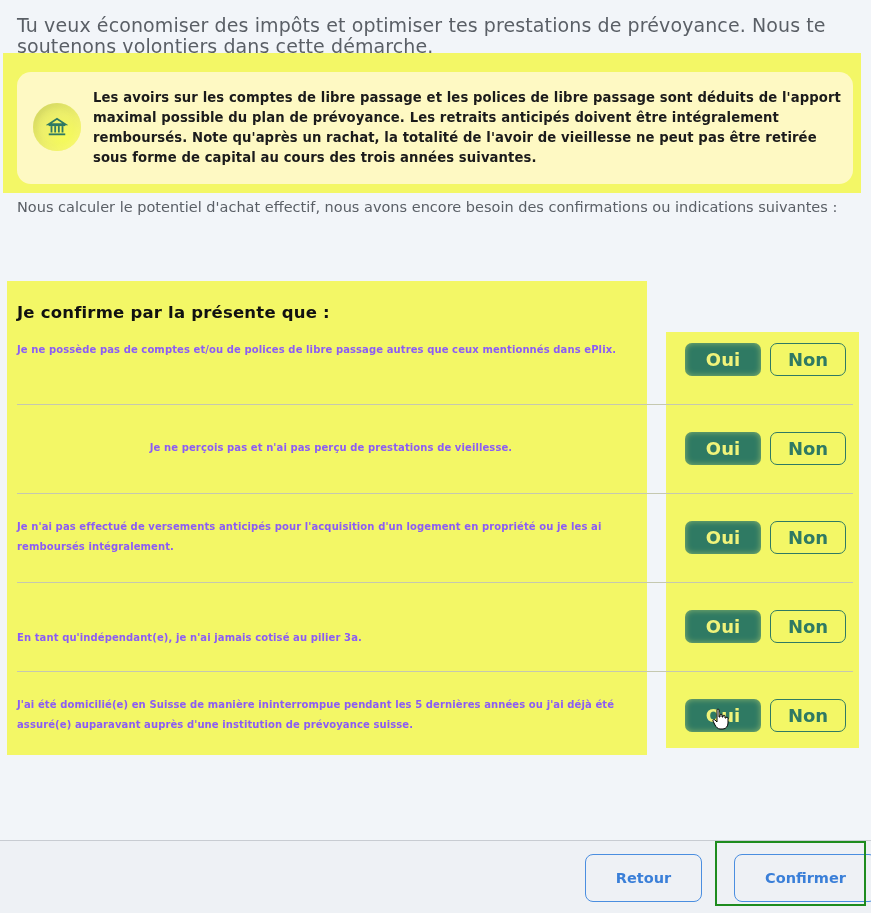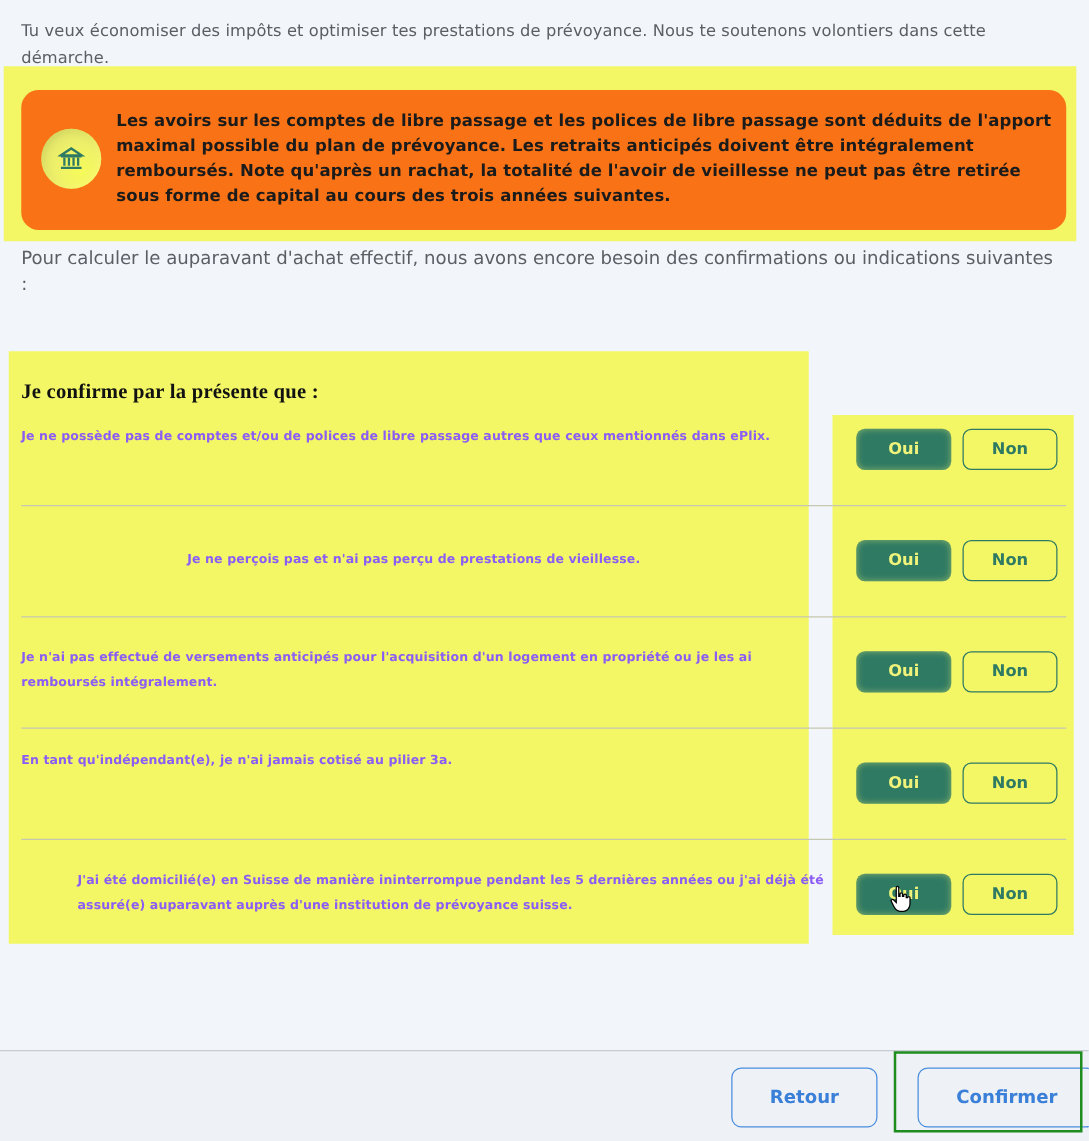--- a/index.html
+++ b/index.html
@@ -5,30 +5,30 @@
   * { box-sizing: border-box; margin: 0; padding: 0; }
   html, body { width: 871px; height: 913px; overflow: hidden; }
   body {
     background: #f2f5f9;
     font-family: "DejaVu Sans", "Liberation Sans", sans-serif;
     color: #1a1a1a;
     position: relative;
   }
   .intro {
     position: absolute; left: 17px; top: 15px; width: 830px;
-    font-size: 13px; line-height: 21px; color: #5a5f66;
+    font-size: 19px; line-height: 21px; color: #5a5f66;
     letter-spacing: 0.1px;
   }
   .info-highlight {
     position: absolute; left: 3px; top: 53px; width: 858px; height: 140px;
     background: #f3f766;
   }
   .info-box {
     position: absolute; left: 17px; top: 72px; width: 836px; height: 112px;
-    background: #f97316; border-radius: 14px;
+    background: #fef9c3; border-radius: 14px;
   }
   .info-icon {
     position: absolute; left: 16px; top: 31px; width: 48px; height: 48px;
     border-radius: 50%;
     background: radial-gradient(circle at 65% 70%, #f6fb5a 0%, #eef06a 45%, #d8de6e 100%);
     box-shadow: inset -2px -2px 6px rgba(255,255,120,0.6), inset 2px 2px 6px rgba(160,160,60,0.25);
     display: flex; align-items: center; justify-content: center;
   }
   .info-text {
     position: absolute; left: 76px; top: 16px; width: 750px;
@@ -42,35 +42,35 @@
   .left-highlight {
     position: absolute; left: 7px; top: 281px; width: 640px; height: 474px;
     background: #f3f766;
   }
   .right-highlight {
     position: absolute; left: 666px; top: 332px; width: 193px; height: 416px;
     background: #f3f766;
   }
   .confirm-title {
     position: absolute; left: 17px; top: 303px;
-    font-size: 16.5px; font-weight: bold; color: #111; letter-spacing: 0.2px; font-family: Liberation Serif, serif;
+    font-size: 16.5px; font-weight: bold; color: #111; letter-spacing: 0.2px;
   }
   .q-row { position: absolute; left: 17px; width: 836px; height: 89px; }
   .q-row .divider {
     position: absolute; left: 0; right: 0; bottom: 0; height: 1px; background: #c5c8b0;
   }
   .q-text {
     position: absolute; left: 0; width: 628px;
     font-size: 10px; line-height: 20px; font-weight: bold; color: #8b5cf6;
     letter-spacing: 0.1px;
   }
   .btn-oui, .btn-non {
     position: absolute; width: 76px; height: 33px; border-radius: 7px;
     font-family: "DejaVu Sans", "Liberation Sans", sans-serif;
-    font-size: 13px; font-weight: bold;
+    font-size: 18px; font-weight: bold;
     display: flex; align-items: center; justify-content: center; cursor: pointer;
   }
   .btn-oui {
     left: 668px; background: #2f7a63; color: #f0f37a; border: none;
     box-shadow: inset 0 0 6px rgba(255,255,120,0.45);
   }
   .btn-non {
     left: 753px; background: transparent; color: #2f7a63;
     border: 1.5px solid #2f7a63;
   }
@@ -109,21 +109,21 @@
       <line x1="6" y1="11" x2="6" y2="18"></line>
       <line x1="10" y1="11" x2="10" y2="18"></line>
       <line x1="14" y1="11" x2="14" y2="18"></line>
       <line x1="18" y1="11" x2="18" y2="18"></line>
       <line x1="3" y1="20" x2="21" y2="20"></line>
     </svg>
   </div>
   <p class="info-text">Les avoirs sur les comptes de libre passage et les polices de libre passage sont déduits de l'apport maximal possible du plan de prévoyance. Les retraits anticipés doivent être intégralement remboursés. Note qu'après un rachat, la totalité de l'avoir de vieillesse ne peut pas être retirée sous forme de capital au cours des trois années suivantes.</p>
 </div>
 
-<p class="calc-text">Pour calculer le auparavant d'achat effectif, nous avons encore besoin des confirmations ou indications suivantes :</p>
+<p class="calc-text">Nous calculer le potentiel d'achat effectif, nous avons encore besoin des confirmations ou indications suivantes :</p>
 
 <div class="left-highlight"></div>
 <div class="right-highlight"></div>
 
 <h2 class="confirm-title">Je confirme par la présente que :</h2>
 
 <div class="q-row" style="top:316px;">
   <p class="q-text" style="top:24px;">Je ne possède pas de comptes et/ou de polices de libre passage autres que ceux mentionnés dans ePlix.</p>
   <button class="btn-oui" style="top:27px;">Oui</button>
   <button class="btn-non" style="top:27px;">Non</button>
@@ -138,28 +138,28 @@
 </div>
 
 <div class="q-row" style="top:494px;">
   <p class="q-text" style="top:23px;">Je n'ai pas effectué de versements anticipés pour l'acquisition d'un logement en propriété ou je les ai remboursés intégralement.</p>
   <button class="btn-oui" style="top:27px;">Oui</button>
   <button class="btn-non" style="top:27px;">Non</button>
   <div class="divider"></div>
 </div>
 
 <div class="q-row" style="top:583px;">
-  <p class="q-text" style="top:16px;">En tant qu'indépendant(e), je n'ai jamais cotisé au pilier 3a.</p>
+  <p class="q-text" style="top:45px;">En tant qu'indépendant(e), je n'ai jamais cotisé au pilier 3a.</p>
   <button class="btn-oui" style="top:27px;">Oui</button>
   <button class="btn-non" style="top:27px;">Non</button>
   <div class="divider"></div>
 </div>
 
 <div class="q-row" style="top:672px;height:80px;">
-  <p class="q-text" style="top:23px;margin-left:45px;">J'ai été domicilié(e) en Suisse de manière ininterrompue pendant les 5 dernières années ou j'ai déjà été assuré(e) auparavant auprès d'une institution de prévoyance suisse.</p>
+  <p class="q-text" style="top:23px;">J'ai été domicilié(e) en Suisse de manière ininterrompue pendant les 5 dernières années ou j'ai déjà été assuré(e) auparavant auprès d'une institution de prévoyance suisse.</p>
   <button class="btn-oui" style="top:27px;">Oui</button>
   <button class="btn-non" style="top:27px;">Non</button>
 </div>
 
 <svg class="cursor" viewBox="0 0 18 22">
   <path d="M5 2 C5 0.8 7 0.8 7 2 L7 9 L8 9 L8 7 C8 6 10 6 10 7 L10 9 L11 9 L11 8 C11 7 13 7 13 8 L13 10 L14 10 C14 9 16 9 16 10 L16 15 C16 18 14 21 11 21 L8 21 C6 21 4 19 3 17 L1 13 C0.5 12 2 11 3 12 L5 14 Z" fill="#ffffff" stroke="#000" stroke-width="1"></path>
 </svg>
 
 <div class="footer">
   <button class="footer-btn btn-retour">Retour</button>

